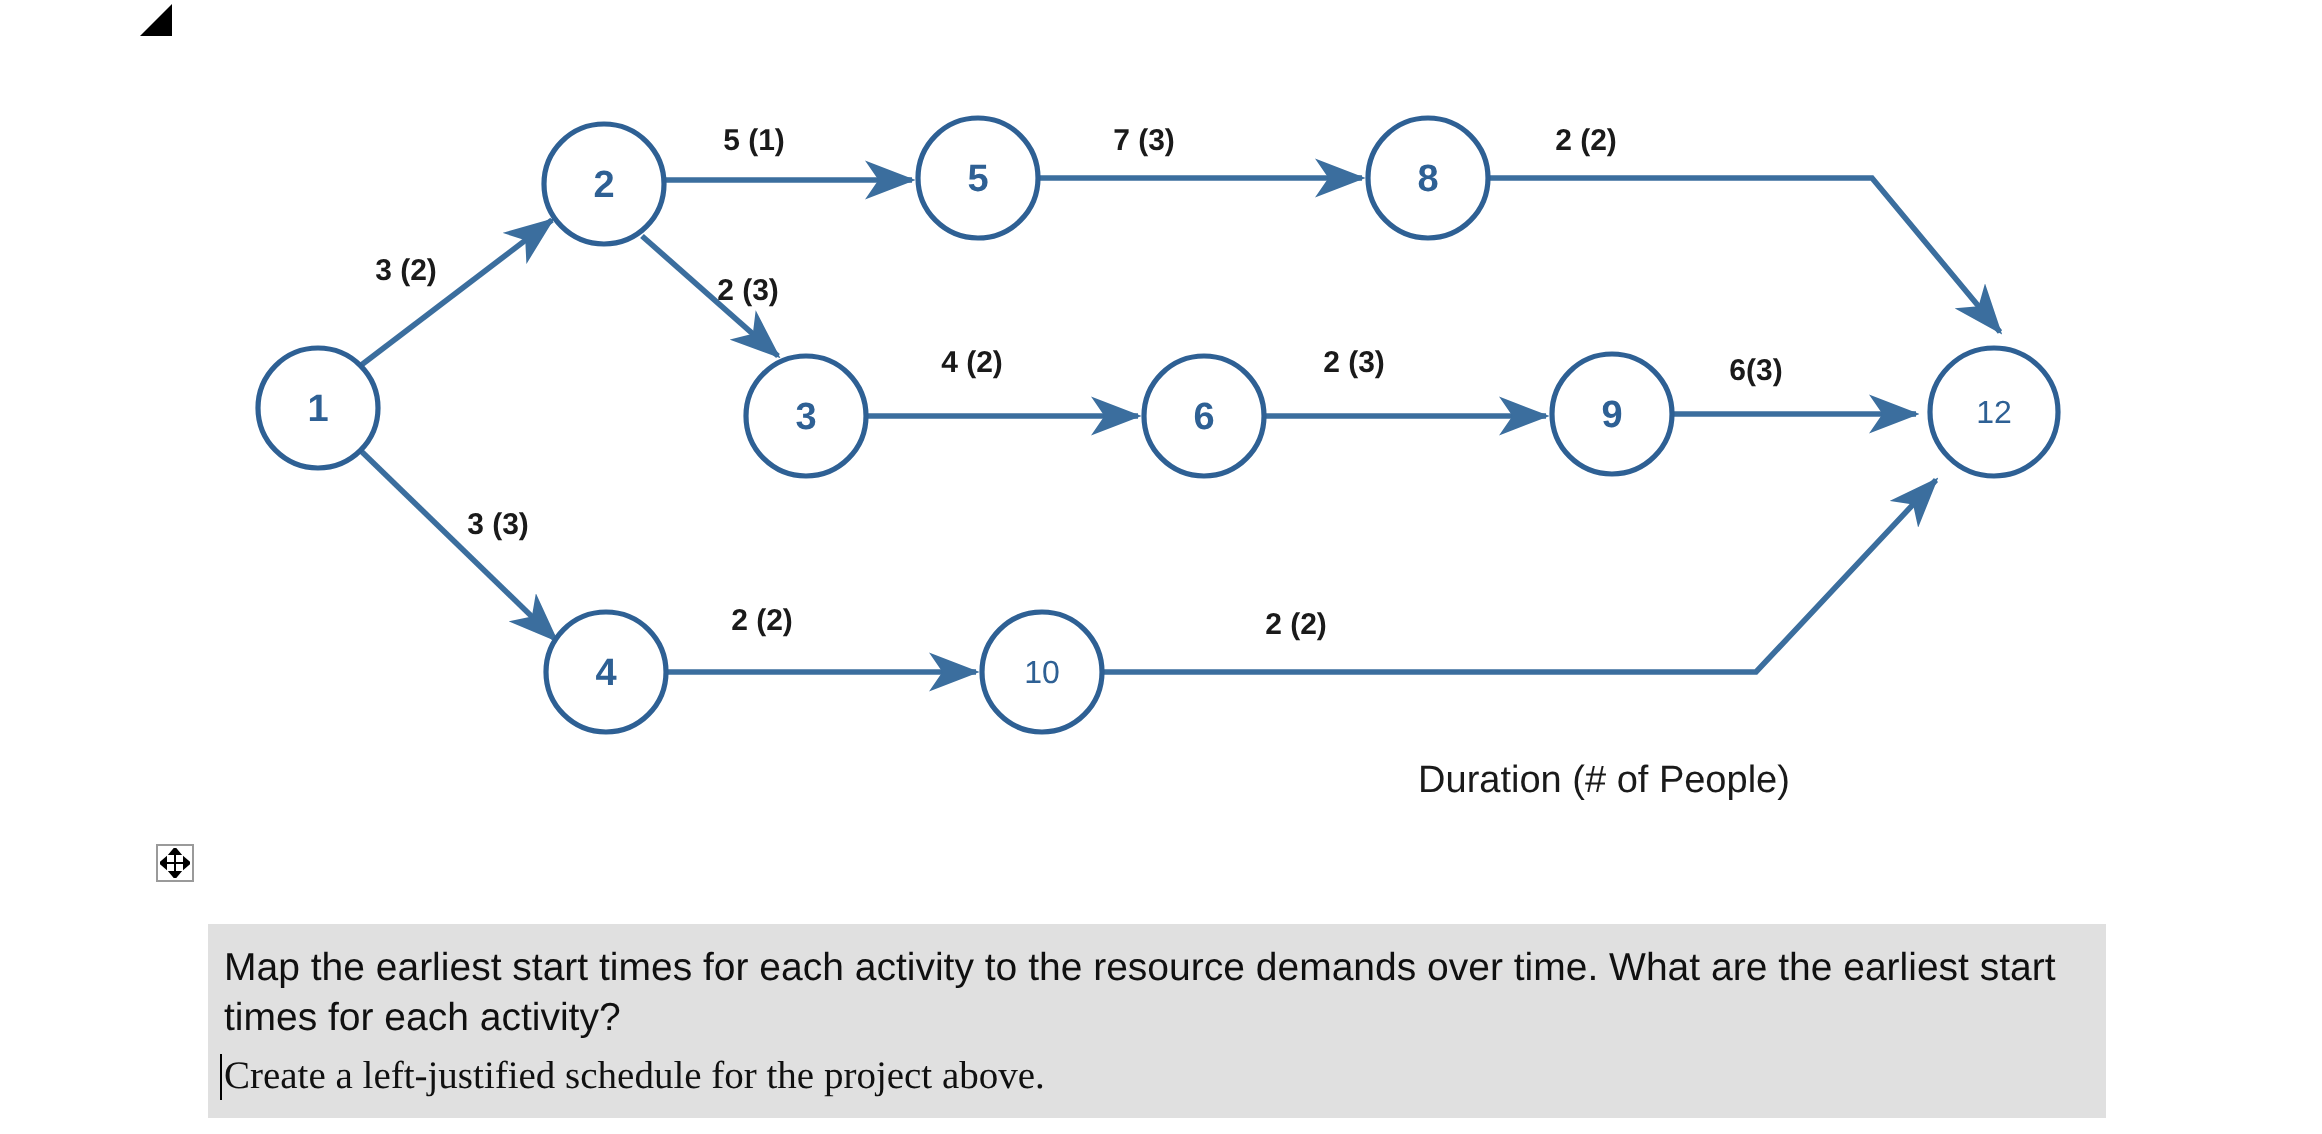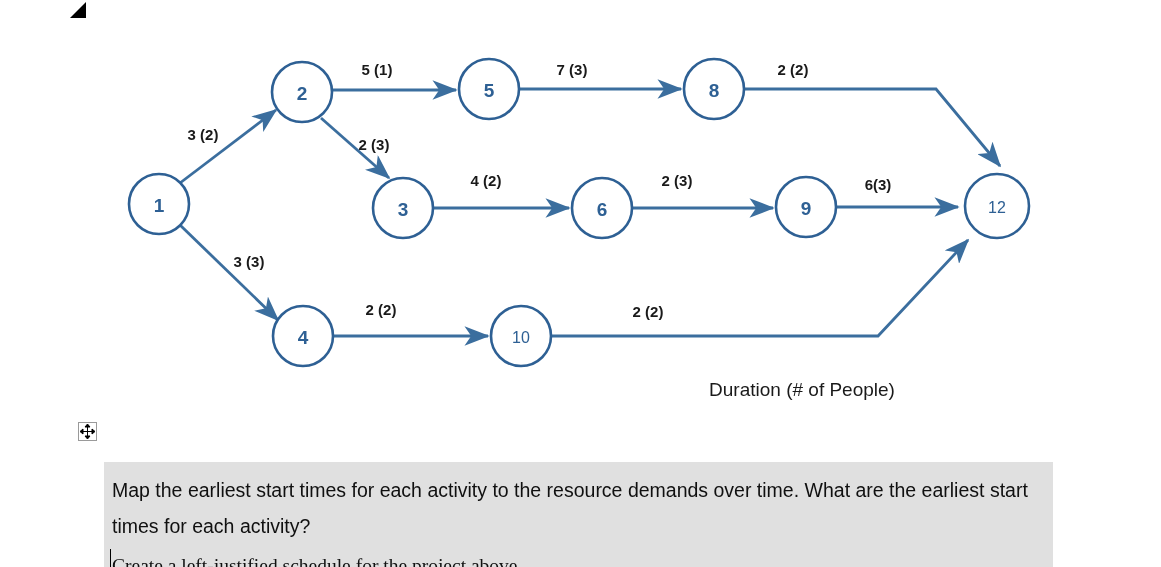--- a/index.html
+++ b/index.html
@@ -104,21 +104,21 @@
     top: 462px;
     width: 949px;
     background: #e0e0e0;
     padding: 10px 8px 8px 8px;
     box-sizing: border-box;
   }
   #prompt-block p {
     margin: 0;
     font-family: "Liberation Sans", sans-serif;
     font-size: 19.5px;
-    line-height: 36px;
+    line-height: 25px;
     color: #101010;
   }
   #prompt-block p.second {
     margin-top: 4px;
     position: relative;
     font-family: Liberation Serif, serif;
   }
   .caret {
     position: absolute;
     left: -2px;

